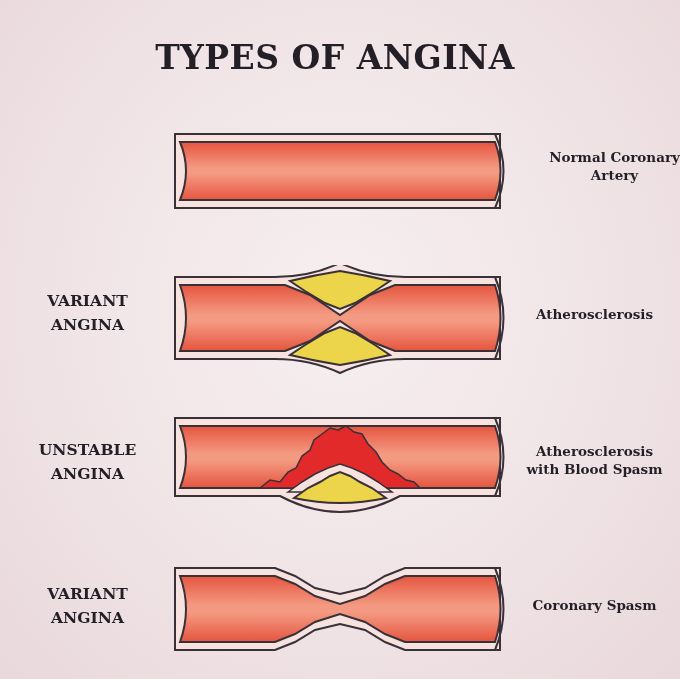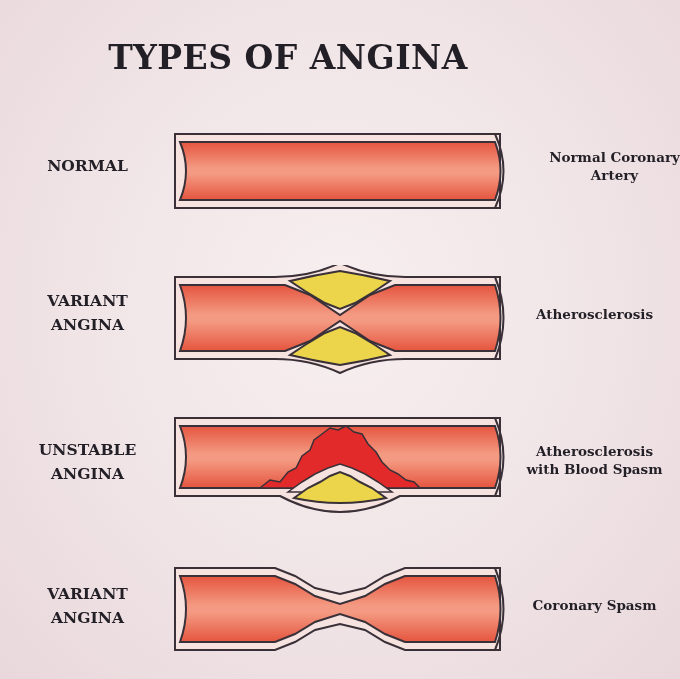--- a/index.html
+++ b/index.html
@@ -1,33 +1,30 @@
 <!DOCTYPE html>
 <html><head>
 <meta charset="utf-8">
 <style>
   html,body{margin:0;padding:0;}
   body{width:680px;height:679px;overflow:hidden;
     background:radial-gradient(ellipse at 50% 45%, #f7eff0 0%, #f0e4e6 55%, #e9d8db 100%);
     font-family:"DejaVu Serif","Liberation Serif",serif;color:#231f26;position:relative;}
-  .title{position:absolute;left:0;width:576px;top:38px;text-align:center;font-weight:bold;font-size:33px;letter-spacing:0.5px;}
+  .title{position:absolute;left:0;width:576px;top:38px;text-align:center;font-weight:bold;font-size:33px;letter-spacing:0.5px;padding-left:47px;}
   .row{position:absolute;left:0;width:680px;height:120px;}
   .left-label{position:absolute;left:20px;width:135px;text-align:center;font-weight:bold;font-size:15.5px;line-height:24px;}
   .right-label{position:absolute;left:522px;width:145px;text-align:center;font-weight:bold;font-size:13.5px;line-height:18px;}
   svg.vessel{position:absolute;left:170px;}
 </style>
 </head>
 <body>
 
 <div class="title">TYPES OF ANGINA</div>
 
 <div class="row" style="top:120px;">
-  <div class="left-label" style="top:34px;">
-    <div>NORMAL</div>
-  </div>
   <svg class="vessel" width="340" height="100" viewBox="0 0 340 100" style="top:0;">
     <defs>
       <linearGradient id="blood" x1="0" y1="0" x2="0" y2="1">
         <stop offset="0" stop-color="#e5553f"></stop>
           <stop offset="0.45" stop-color="#f49a82"></stop>
           <stop offset="0.55" stop-color="#f49a82"></stop>
           <stop offset="1" stop-color="#e5553f"></stop>
       </linearGradient>
     </defs>
     <rect x="5" y="14" width="325" height="74" fill="#f6e3e0" stroke="#3a3038" stroke-width="2"></rect>

